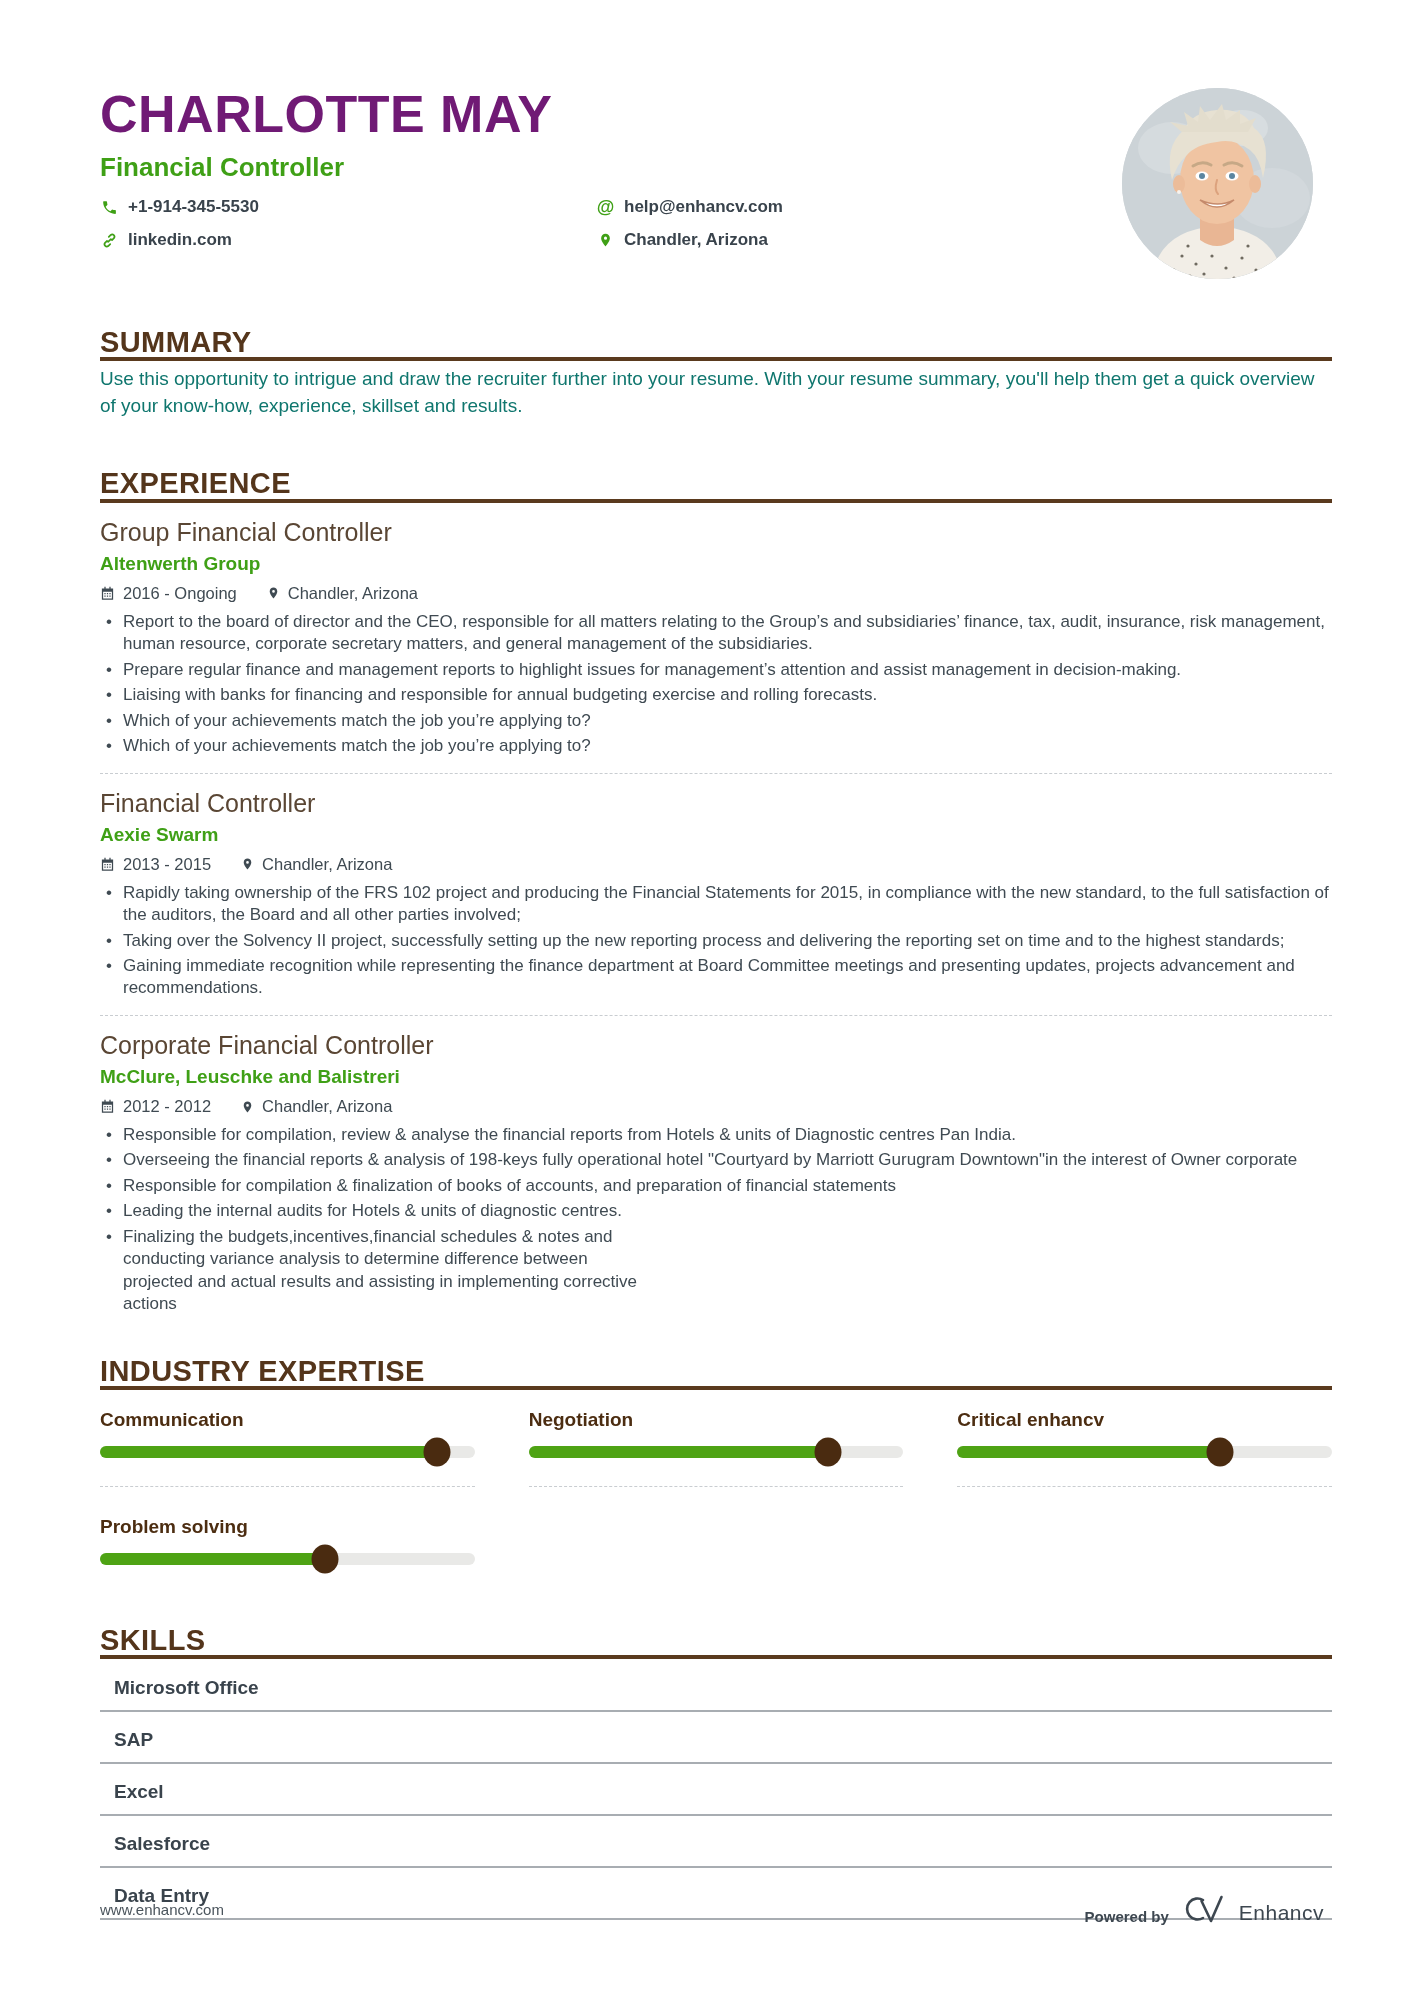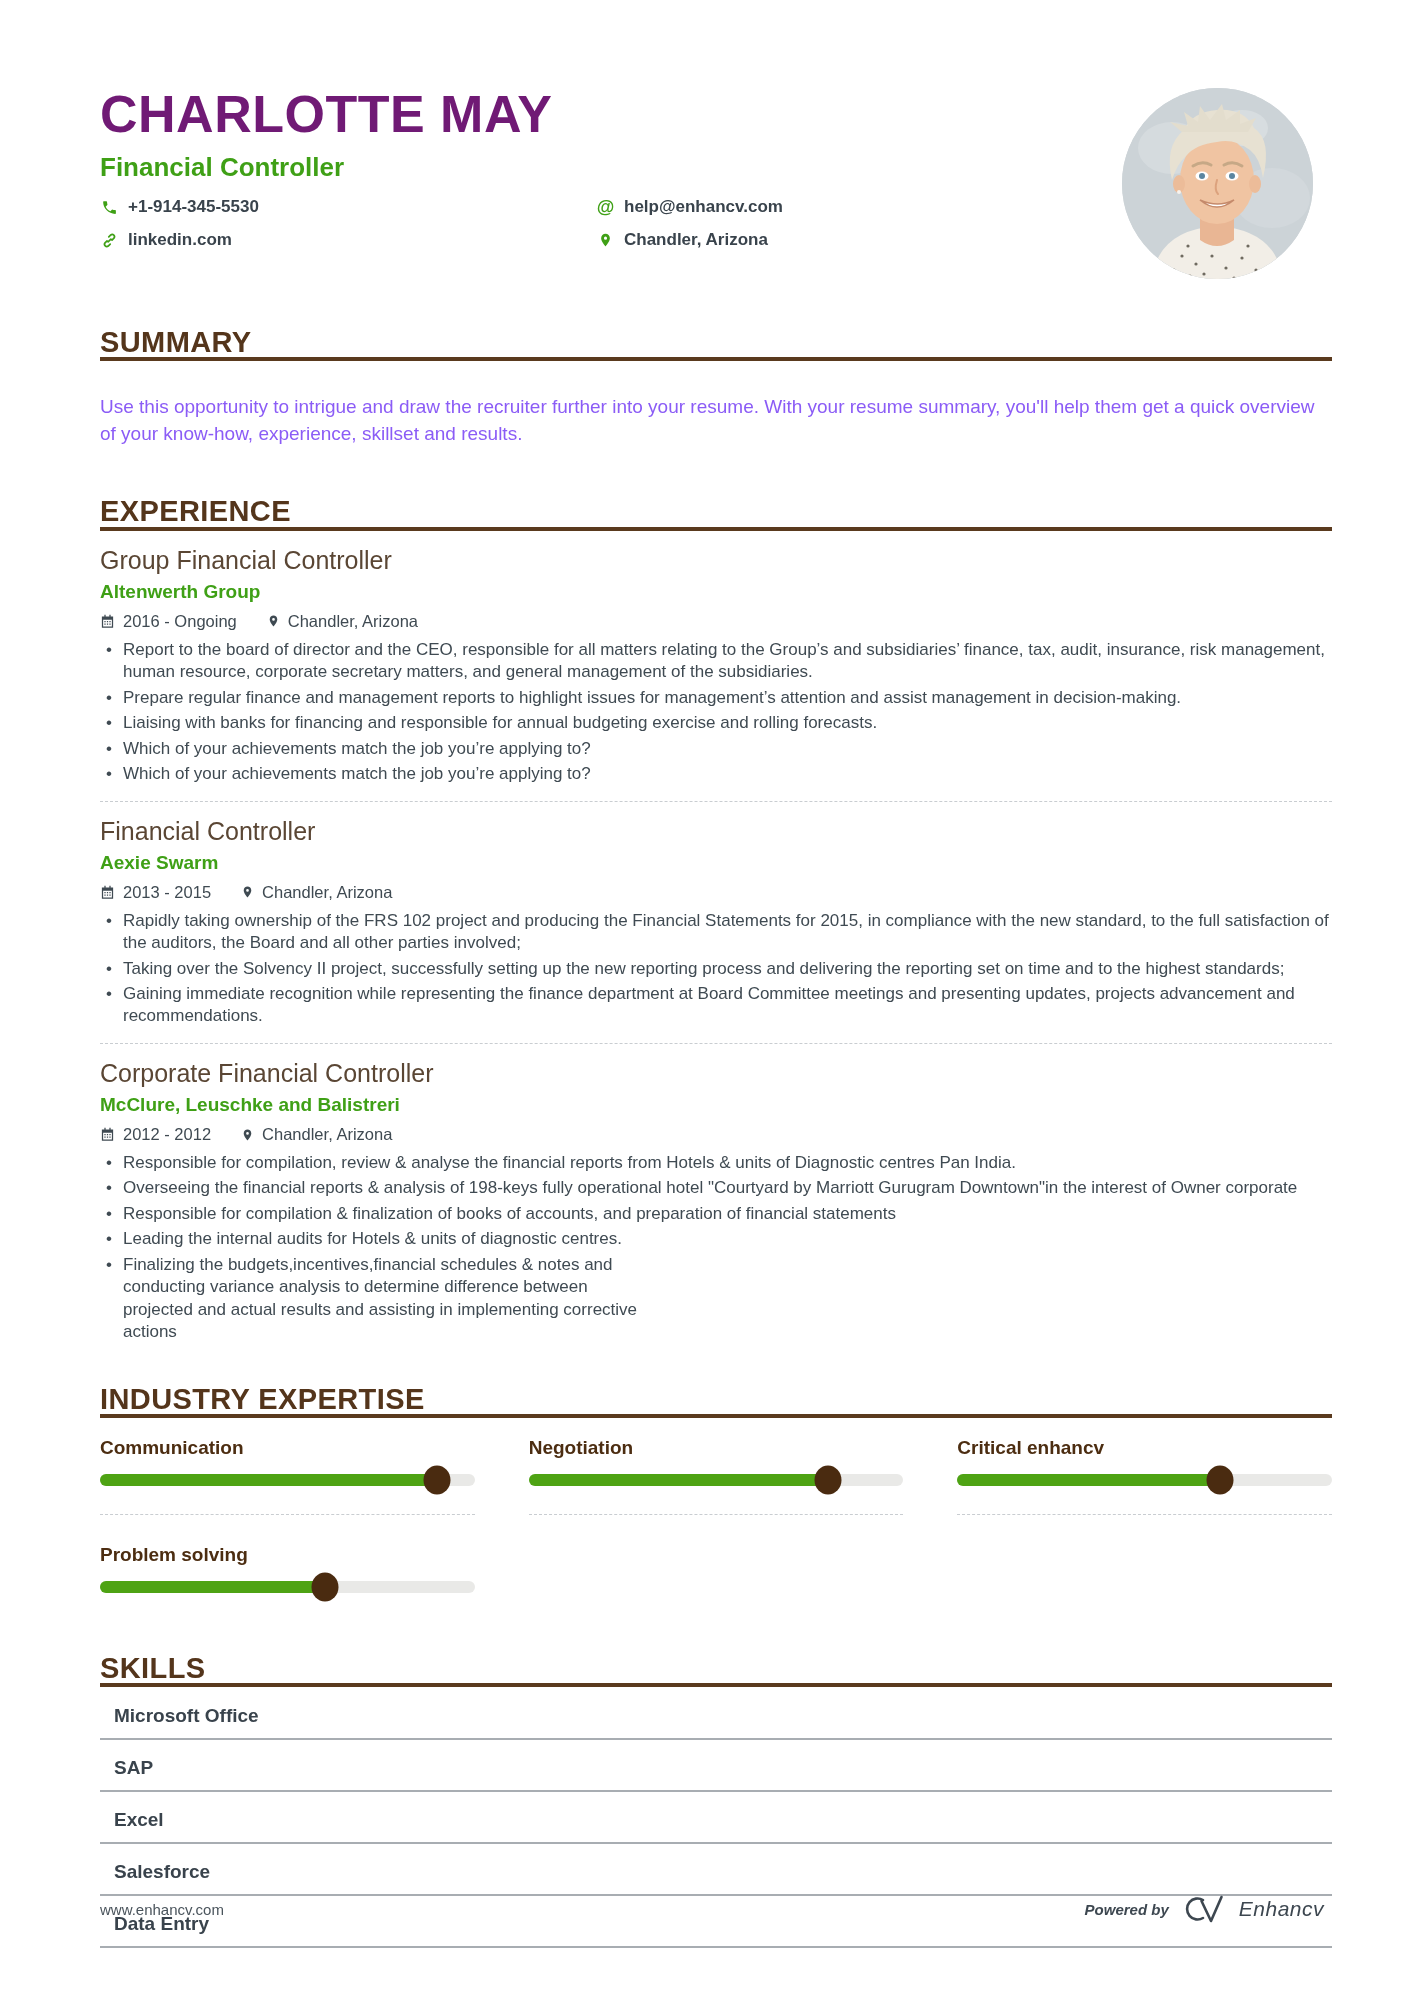--- a/index.html
+++ b/index.html
@@ -15,21 +15,21 @@
   .contacts { margin-top:14px; display:grid; grid-template-columns:496px auto; row-gap:7px; width:900px; }
   .contact-item { display:flex; align-items:center; gap:9px; font-size:17px; font-weight:bold; color:#39434c; height:26px; }
   .contact-item .cicon { display:inline-flex; width:19px; justify-content:center; }
   .at-glyph { color:#3fa016; font-size:18px; font-weight:bold; }
   .avatar { position:absolute; left:1122px; top:88px; width:191px; height:191px; border-radius:50%; overflow:hidden; background:#ced4d8; }
 
   
   .section { }
   .section-title { font-size:29px; font-weight:bold; color:#54351b; letter-spacing:0.4px; line-height:1.05; border-bottom:4px solid #5a3a1e; }
   .summary-section { margin-top:74px; }
-  .summary-text { margin-top:33px; font-size:19px; line-height:1.42; color:#8b5cf6; }
+  .summary-text { margin-top:5px; font-size:19px; line-height:1.42; color:#0f766e; }
 
   .experience-section { margin-top:48px; }
   .job { margin-top:16px; }
   .job-title { font-size:25px; font-weight:normal; color:#5a4634; line-height:1.05; }
   .company { margin-top:9px; font-size:19px; font-weight:bold; color:#3fa016; line-height:1.1; }
   .job-meta { margin-top:9px; display:flex; align-items:center; gap:30px; font-size:16.5px; color:#3f4a52; }
   .meta-item { display:flex; align-items:center; gap:8px; }
   .bullets { margin-top:8px; list-style:none; }
   .bullets li { position:relative; padding-left:23px; font-size:17px; line-height:1.32; color:#3f4a52; margin-bottom:3px; }
   .bullets li::before { content:"•"; position:absolute; left:6px; top:0; color:#3f4a52; }
@@ -47,21 +47,21 @@
   .cell-divider { margin-top:28px; border-top:1px dashed #c9cdd1; height:0; }
 
   
   .skills-section { margin-top:60px; }
   .tags { margin-top:18px; display:flex; gap:17px;flex-direction:column; }
   .tag { font-size:19px; font-weight:bold; color:#39434c; padding:0 14px 11px 14px; border-bottom:2px solid #a8adb2; }
 
   
   .footer { position:absolute; left:100px; right:86px; top:1893px; display:flex; justify-content:space-between; align-items:center; }
   .site-link { font-size:15px; color:#4a545c; }
-  .powered { display:flex; align-items:center; gap:12px;font-style:italic; }
+  .powered { display:flex; align-items:flex-end; gap:12px; }
   .powered-by { font-size:15px; font-weight:bold; color:#3d4750; }
   .brand-name { font-size:21px; color:#3d4750; letter-spacing:0.5px; }
   .brand-logo { display:inline-flex; }
 
   svg { display:block; }
 </style>
 </head>
 <body>
 
 <div class="page">

